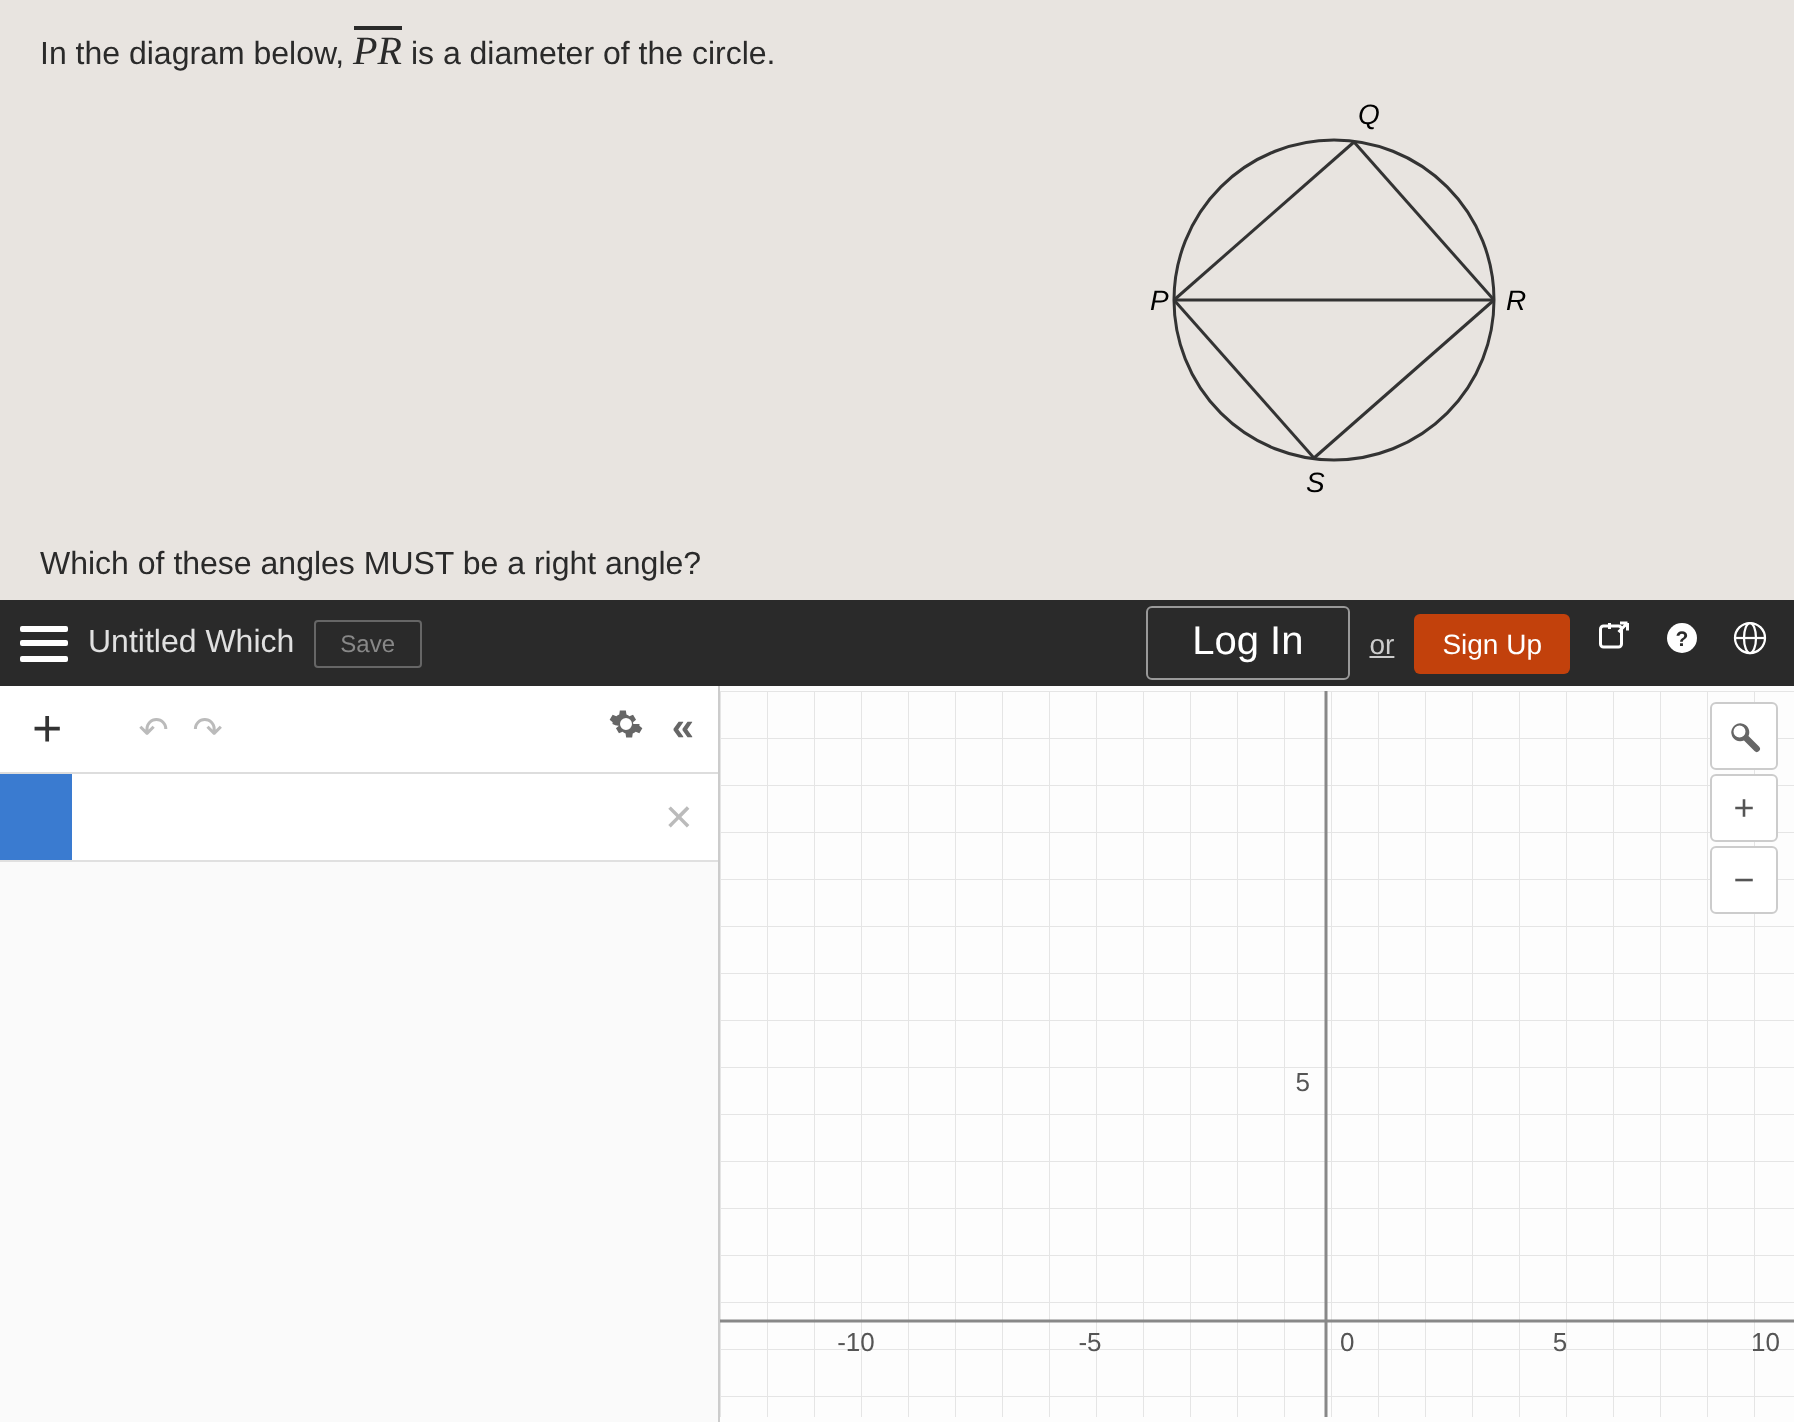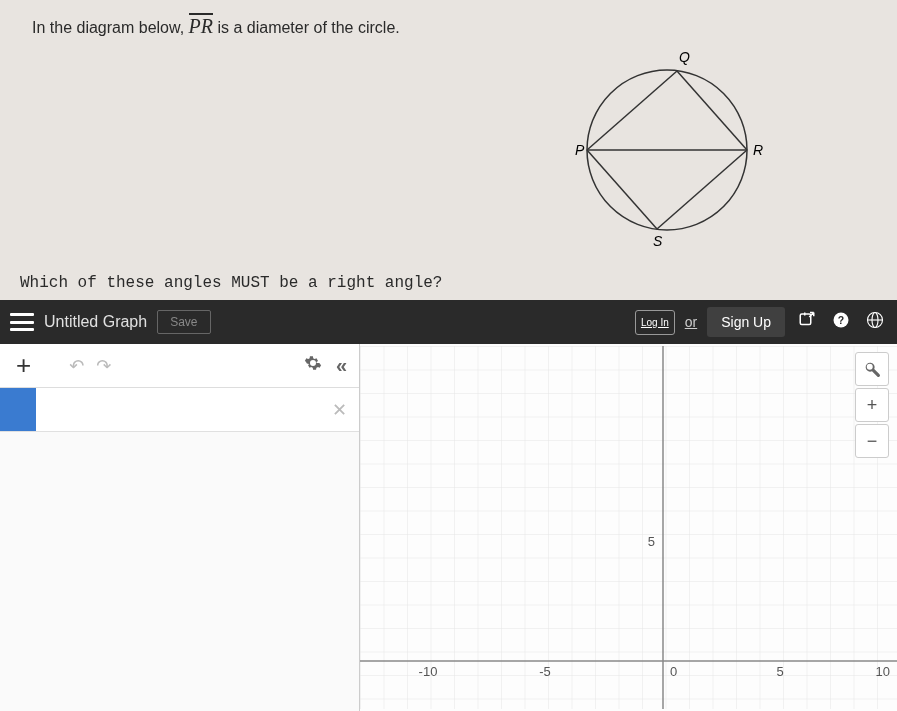--- a/index.html
+++ b/index.html
@@ -5,21 +5,21 @@
 * { box-sizing: border-box; margin: 0; padding: 0; }
 body {
   font-family: Arial, sans-serif;
   background: #e8e4e0;
   width: 897px;
   height: 711px;
   overflow: hidden;
   position: relative;
 }
 .question-area {
-  padding: 15px 32px;
+  padding: 15px 20px;
   height: 300px;
   position: relative;
 }
 .question-text {
   font-size: 16px;
   color: #2a2a2a;
   font-weight: 500;
 }
 .pr-bar {
   display: inline-block;
@@ -42,21 +42,20 @@
   right: 120px;
   top: 40px;
 }
 .second-question {
   position: absolute;
   bottom: 8px;
   left: 20px;
   font-size: 16px;
   color: #2a2a2a;
   font-weight: 500;
-  font-family: Liberation Mono, monospace;
 }
 .graph-app {
   height: 411px;
   display: flex;
   flex-direction: column;
   background: #fff;
 }
 .topbar {
   background: #2a2a2a;
   height: 48px;
@@ -87,30 +86,29 @@
   padding: 4px 12px;
   color: #888;
   font-size: 12px;
   border-radius: 2px;
   text-align: center;
 }
 .topbar-spacer { flex: 1; }
 .login-btn {
   border: 1px solid #999;
   color: #fff;
-  padding: 6px 5px;
-  font-size: 10px;
+  padding: 6px 22px;
+  font-size: 20px;
   border-radius: 3px;
   cursor: pointer;
   background: transparent;
-  text-decoration: underline;
 }
 .or-text { color: #ccc; font-size: 14px; text-decoration: underline; }
 .signup-btn {
-  background: #404040;
+  background: #c2410c;
   color: #fff;
   border: none;
   padding: 7px 14px;
   font-size: 14px;
   border-radius: 3px;
   cursor: pointer;
 }
 .icon-btn {
   color: #fff;
   font-size: 18px;
@@ -249,21 +247,21 @@
   <div class="second-question">Which of these angles MUST be a right angle?</div>
 </div>
 
 <div class="graph-app">
   <div class="topbar">
     <div class="hamburger">
         <span></span>
         <span></span>
         <span></span>
       </div>
-    <div class="title">Untitled Graph</div>
+    <div class="title">Untitled Which</div>
     <div class="save-box">Save</div>
     <div class="topbar-spacer"></div>
     <button class="login-btn">Log In</button>
     <span class="or-text">or</span>
     <button class="signup-btn">Sign Up</button>
     <div class="icon-btn">
       <svg width="18" height="18" viewBox="0 0 24 24" fill="none" stroke="#fff" stroke-width="2">
           <rect x="3" y="4" width="14" height="14" rx="2"></rect>
           <path d="M9 2v4M15 8l6-6M21 2h-5M21 2v5"></path>
         </svg>

